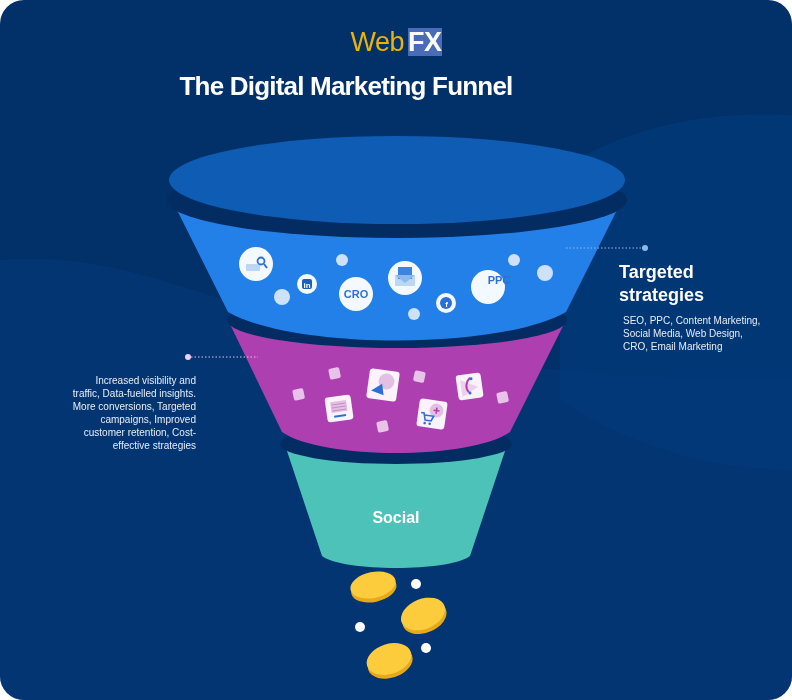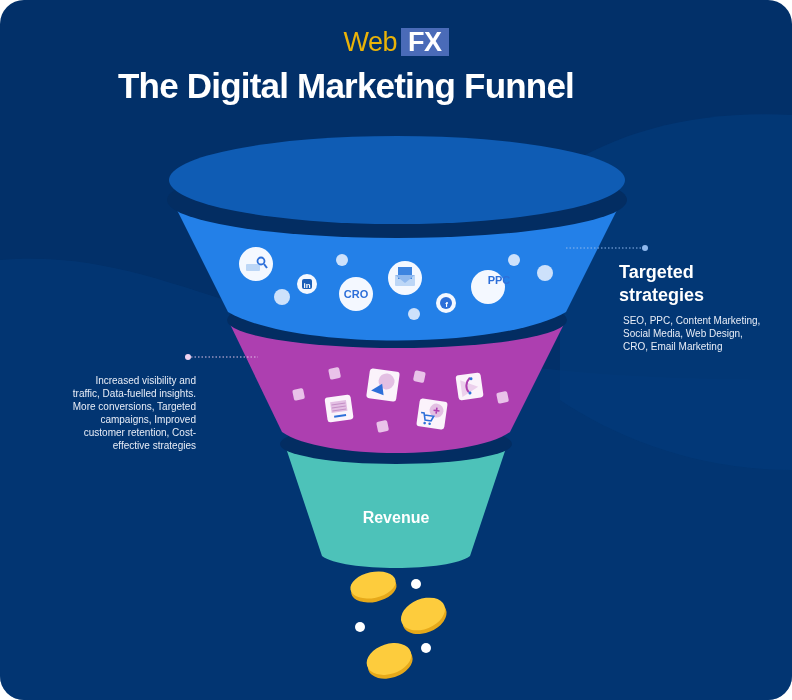--- a/index.html
+++ b/index.html
@@ -1,22 +1,22 @@
 <!DOCTYPE html>
 <html><head>
 <meta charset="utf-8">
 <style>
   html,body{margin:0;padding:0;background:#ffffff;}
   body{width:792px;height:700px;overflow:hidden;}
   .card{position:relative;width:792px;height:700px;background:#023069;border-radius:24px;overflow:hidden;font-family:"Liberation Sans","DejaVu Sans",sans-serif;color:#fff;}
   .bg-svg{position:absolute;left:0;top:0;width:792px;height:700px;}
   .logo{position:absolute;left:0;width:792px;top:27px;text-align:center;font-size:27px;line-height:30px;letter-spacing:-0.5px;}
   .logo .web{color:#eab308;font-weight:400;}
-  .logo .fx{display:inline-block;background:#4a6bb8;color:#fff;font-weight:700;padding:0 7px;margin-left:4px;line-height:28px;}
-  .title{position:absolute;left:0;width:692px;top:64px;text-align:center;font-size:35px;font-weight:700;letter-spacing:-0.8px;line-height:44px;}
+  .logo .fx{display:inline-block;background:#4a6bb8;color:#fff;font-weight:700;padding:0 0;margin-left:4px;line-height:28px;}
+  .title{position:absolute;left:0;width:692px;top:64px;text-align:center;font-size:26px;font-weight:700;letter-spacing:-0.8px;line-height:44px;}
   .label-right{position:absolute;left:619px;top:261px;width:170px;}
   .label-right h3{margin:0;font-size:18px;line-height:23px;font-weight:700;}
   .label-right p{margin:7px 4px 0;font-size:10px;line-height:13px;color:#e8edf7;}
   .label-left{position:absolute;left:30px;top:370px;width:171px;text-align:right;}
   .label-left h3{margin:0;font-size:18px;line-height:23px;font-weight:700;}
   .label-left p{margin:4px 5px 0;font-size:10px;line-height:13px;color:#e8edf7;}
   .revenue{position:absolute;left:320px;top:509px;width:152px;text-align:center;font-size:16px;font-weight:700;}
   .bubble-text{position:absolute;text-align:center;font-weight:700;color:#2d6fd9;font-size:11px;}
 </style>
 </head>
@@ -131,21 +131,21 @@
   </svg>
 
   <div class="logo">
     <span class="web">Web</span><span class="fx">FX</span>
   </div>
   <div class="title">The Digital Marketing Funnel</div>
 
   <div class="bubble-text" style="left:339px;top:288px;width:34px;">CRO</div>
   <div class="bubble-text" style="left:471px;top:274px;width:56px;">PPC</div>
 
-  <div class="revenue">Revenue</div>
+  <div class="revenue">Social</div>
 
   <div class="label-right">
     <h3>
       <span>Targeted</span><br>
       <span>strategies</span>
     </h3>
     <p>
       <span>SEO, PPC, Content Marketing,</span><br>
       <span>Social Media, Web Design,</span><br>
       <span>CRO, Email Marketing</span>

